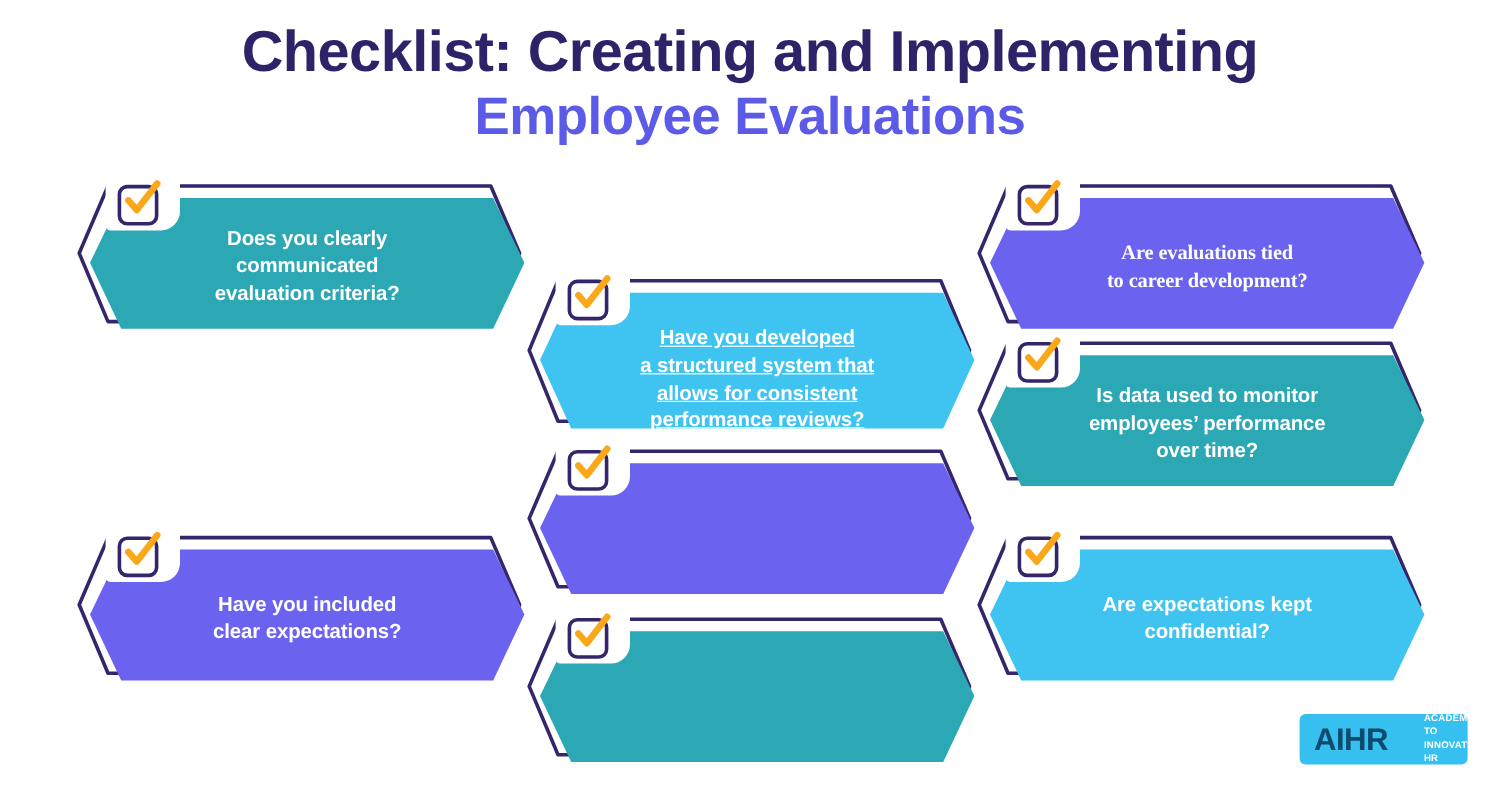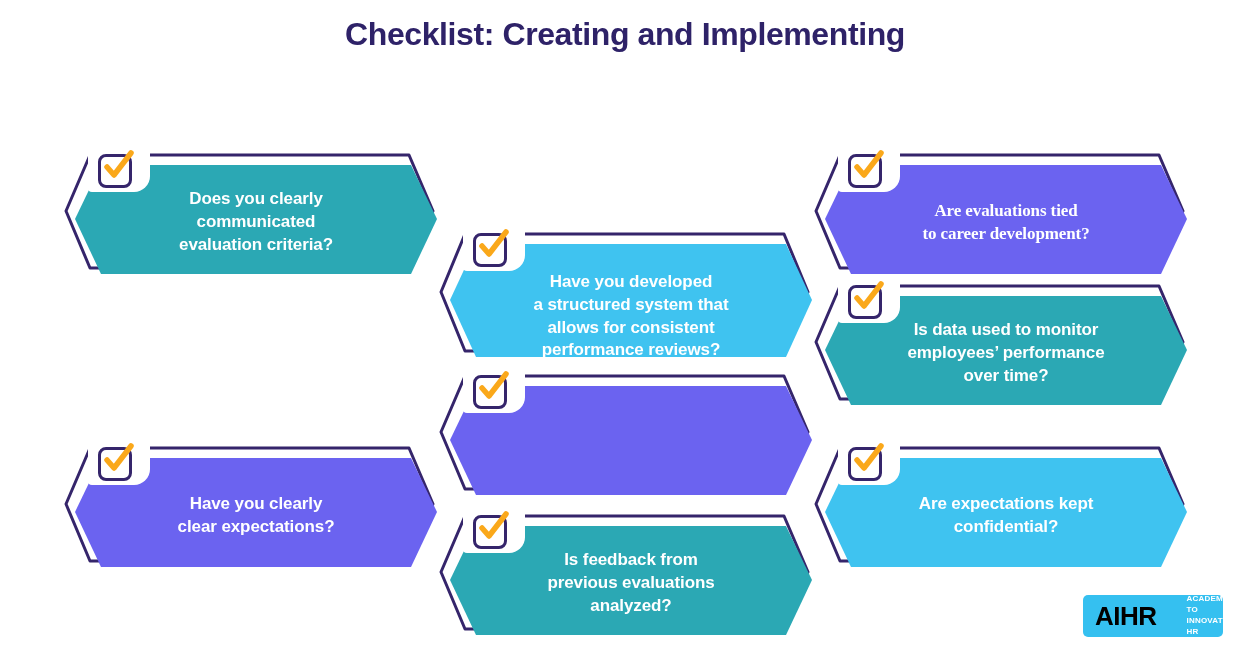--- a/index.html
+++ b/index.html
@@ -22,21 +22,21 @@
   
   .title-block {
     position: absolute;
     top: 16px;
     left: 0;
     width: 1250px;
     text-align: center;
   }
   .title-line1 {
     display: block;
-    font-size: 32px;
+    font-size: 48px;
     font-weight: bold;
     line-height: 1.16;
     letter-spacing: -0.4px;
     color: #2E2268;
   }
   .title-line2 {
     display: block;
     font-size: 44px;
     font-weight: bold;
     line-height: 1.16;
@@ -100,21 +100,21 @@
     justify-content: center;
     text-align: center;
     color: #ffffff;
     font-size: 17px;
     font-weight: bold;
     line-height: 1.35;
     padding: 10px 52px 4px 52px;
     white-space: pre-line;
     letter-spacing: -0.1px;
   }
-  .card.tall .label { padding-top: 36px; }
+  .card.tall .label { padding-top: 36px; text-decoration: underline; }
 
   
   .checkbox {
     position: absolute;
     left: 36px;
     top: 2px;
     width: 34px;
     height: 34px;
     border: 3px solid #35256B;
     border-radius: 8px;
@@ -144,21 +144,21 @@
     top: 595px;
     width: 140px;
     height: 42px;
     background: #35C0F0;
     border-radius: 5px;
     display: flex;
     align-items: center;
     padding: 0 12px;
   }
   .logo-word {
-    color: #000000;
+    color: #0c4a6e;
     font-size: 26px;
     font-weight: bold;
     letter-spacing: -0.5px;
     line-height: 1;
   }
   .logo-divider {
     width: 2px;
     height: 26px;
     background: #ffffff;
     opacity: 0.85;
@@ -174,20 +174,21 @@
     margin-left: 11px;
   }
 </style>
 </head>
 <body>
 
 <div id="canvas">
 
   <div class="title-block">
     <span class="title-line1">Checklist: Creating and Implementing</span>
+    <span class="title-line2">Employee Evaluations</span>
   </div>
 
   <div class="card" style="left:62px; top:152px; width:375px; height:122px;">
     <svg class="outline" viewBox="0 0 375 122" preserveAspectRatio="none">
       <path d="M 28 3 L 347 3 L 371 59 L 347 116 L 28 116 L 4 59 Z"></path>
     </svg>
     <svg class="fill" viewBox="0 0 362 109" preserveAspectRatio="none">
       <path d="M 26 0 L 336 0 L 362 54 L 336 109 L 26 109 L 0 54 Z" fill="#2BA8B4"></path>
     </svg>
     <div class="notch"></div>
@@ -208,21 +209,21 @@
     </svg>
     <svg class="fill" viewBox="0 0 362 109" preserveAspectRatio="none">
       <path d="M 26 0 L 336 0 L 362 54 L 336 109 L 26 109 L 0 54 Z" fill="#6B63F0"></path>
     </svg>
     <div class="notch"></div>
     <div class="checkbox">
       <svg viewBox="0 0 44 44">
         <path d="M 12 22 L 19 30 L 36 8"></path>
       </svg>
     </div>
-    <div class="label">Have you clearly
+    <div class="label">Have you included
 clear expectations?</div>
   </div>
 
   <div class="card tall" style="left:437px; top:231px; width:375px; height:126px;">
     <svg class="outline" viewBox="0 0 375 126" preserveAspectRatio="none">
       <path d="M 28 3 L 347 3 L 371 61 L 347 120 L 28 120 L 4 61 Z"></path>
     </svg>
     <svg class="fill" viewBox="0 0 362 113" preserveAspectRatio="none">
       <path d="M 26 0 L 336 0 L 362 56 L 336 113 L 26 113 L 0 56 Z" fill="#3FC3F0"></path>
     </svg>
@@ -259,23 +260,20 @@
     </svg>
     <svg class="fill" viewBox="0 0 362 109" preserveAspectRatio="none">
       <path d="M 26 0 L 336 0 L 362 54 L 336 109 L 26 109 L 0 54 Z" fill="#2BA8B4"></path>
     </svg>
     <div class="notch"></div>
     <div class="checkbox">
       <svg viewBox="0 0 44 44">
         <path d="M 12 22 L 19 30 L 36 8"></path>
       </svg>
     </div>
-    <div class="label">Is feedback from
-previous evaluations
-analyzed?</div>
   </div>
 
   <div class="card" style="left:812px; top:152px; width:375px; height:122px;font-family:Liberation Serif, serif;">
     <svg class="outline" viewBox="0 0 375 122" preserveAspectRatio="none">
       <path d="M 28 3 L 347 3 L 371 59 L 347 116 L 28 116 L 4 59 Z"></path>
     </svg>
     <svg class="fill" viewBox="0 0 362 109" preserveAspectRatio="none">
       <path d="M 26 0 L 336 0 L 362 54 L 336 109 L 26 109 L 0 54 Z" fill="#6B63F0"></path>
     </svg>
     <div class="notch"></div>

